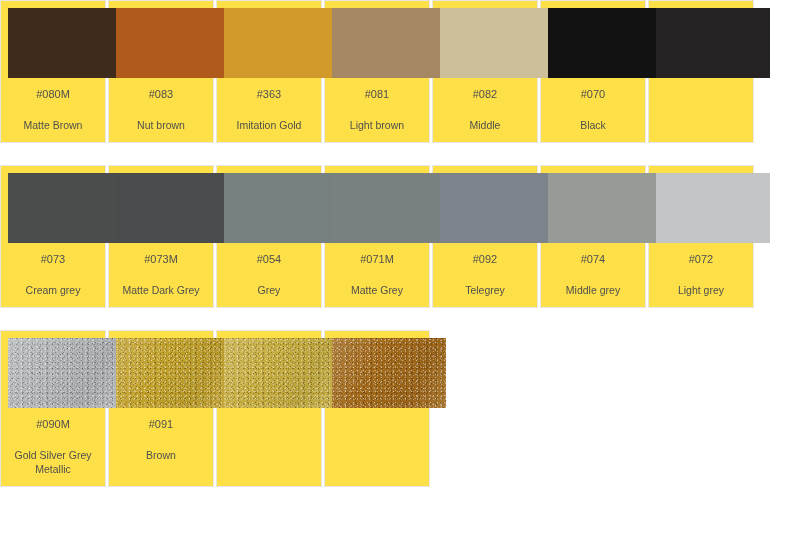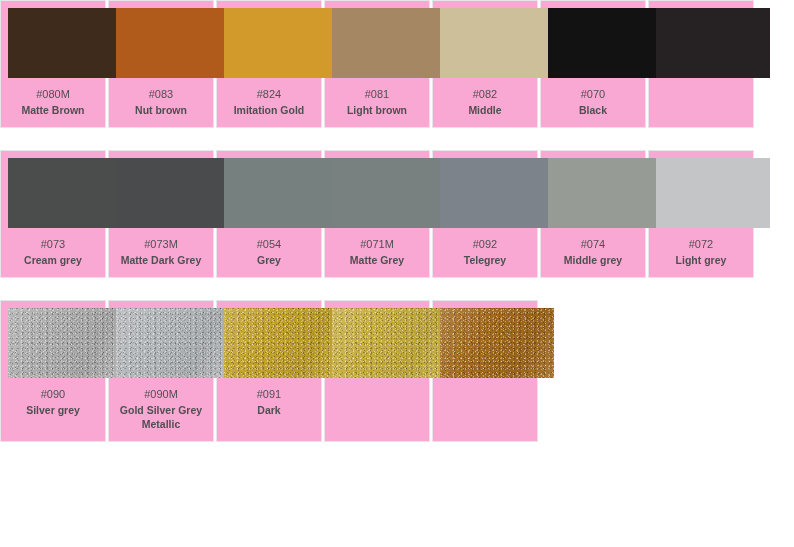--- a/index.html
+++ b/index.html
@@ -22,21 +22,21 @@
     padding: 0;
     margin: 0;
     display: flex;
     flex-wrap: wrap;
     align-content: flex-start;
   }
 
   .swatch-card {
     width: 106px;
     margin: 0 2px 22px 0;
-    background: #f9a8d4;
+    background: #fde047;
     border: 1px solid #e6e6e6;
     padding: 7px 7px 0 7px;
     display: flex;
     flex-direction: column;
     align-items: stretch;
   }
 
   .swatch-chip {
     width: 114px;
     height: 70px;
@@ -81,22 +81,21 @@
   .swatch-code {
     font-size: 11px;
     line-height: 15px;
     color: #4f4f4f;
     white-space: nowrap;
   }
   .swatch-label {
     font-size: 10.5px;
     line-height: 14px;
     color: #4f4f4f;
-    margin-top: 1px;
-    font-weight: bold;
+    margin-top: 16px;
   }
 </style>
 </head>
 <body>
 
 <div id="swatch-grid">
     <div class="swatch-card">
       <div class="swatch-chip" style="background-color: rgb(62, 43, 27);"></div>
       <div class="swatch-meta">
         <div class="swatch-code">#080M</div>
@@ -106,21 +105,21 @@
     <div class="swatch-card">
       <div class="swatch-chip" style="background-color: rgb(176, 90, 28);"></div>
       <div class="swatch-meta">
         <div class="swatch-code">#083</div>
         <div class="swatch-label">Nut brown</div>
       </div>
     </div>
     <div class="swatch-card">
       <div class="swatch-chip" style="background-color: rgb(209, 154, 43);"></div>
       <div class="swatch-meta">
-        <div class="swatch-code">#824</div>
+        <div class="swatch-code">#363</div>
         <div class="swatch-label">Imitation Gold</div>
       </div>
     </div>
     <div class="swatch-card">
       <div class="swatch-chip" style="background-color: rgb(165, 135, 99);"></div>
       <div class="swatch-meta">
         <div class="swatch-code">#081</div>
         <div class="swatch-label">Light brown</div>
       </div>
     </div>
@@ -184,38 +183,31 @@
       </div>
     </div>
     <div class="swatch-card">
       <div class="swatch-chip" style="background-color: rgb(195, 197, 198);"></div>
       <div class="swatch-meta">
         <div class="swatch-code">#072</div>
         <div class="swatch-label">Light grey</div>
       </div>
     </div>
     <div class="swatch-card">
-      <div class="swatch-chip metallic" style="background-color: rgb(173, 173, 173);"></div>
-      <div class="swatch-meta">
-        <div class="swatch-code">#090</div>
-        <div class="swatch-label">Silver grey</div>
-      </div>
-    </div>
-    <div class="swatch-card">
       <div class="swatch-chip metallic" style="background-color: rgb(178, 181, 184);"></div>
       <div class="swatch-meta">
         <div class="swatch-code">#090M</div>
         <div class="swatch-label">Gold Silver Grey Metallic</div>
       </div>
     </div>
     <div class="swatch-card">
       <div class="swatch-chip metallic" style="background-color: rgb(194, 161, 43);"></div>
       <div class="swatch-meta">
         <div class="swatch-code">#091</div>
-        <div class="swatch-label">Dark</div>
+        <div class="swatch-label">Brown</div>
       </div>
     </div>
     <div class="swatch-card">
       <div class="swatch-chip metallic" style="background-color: rgb(198, 172, 62);"></div>
       <div class="swatch-meta"></div>
     </div>
     <div class="swatch-card">
       <div class="swatch-chip metallic" style="background-color: rgb(163, 106, 27);"></div>
       <div class="swatch-meta"></div>
     </div>

